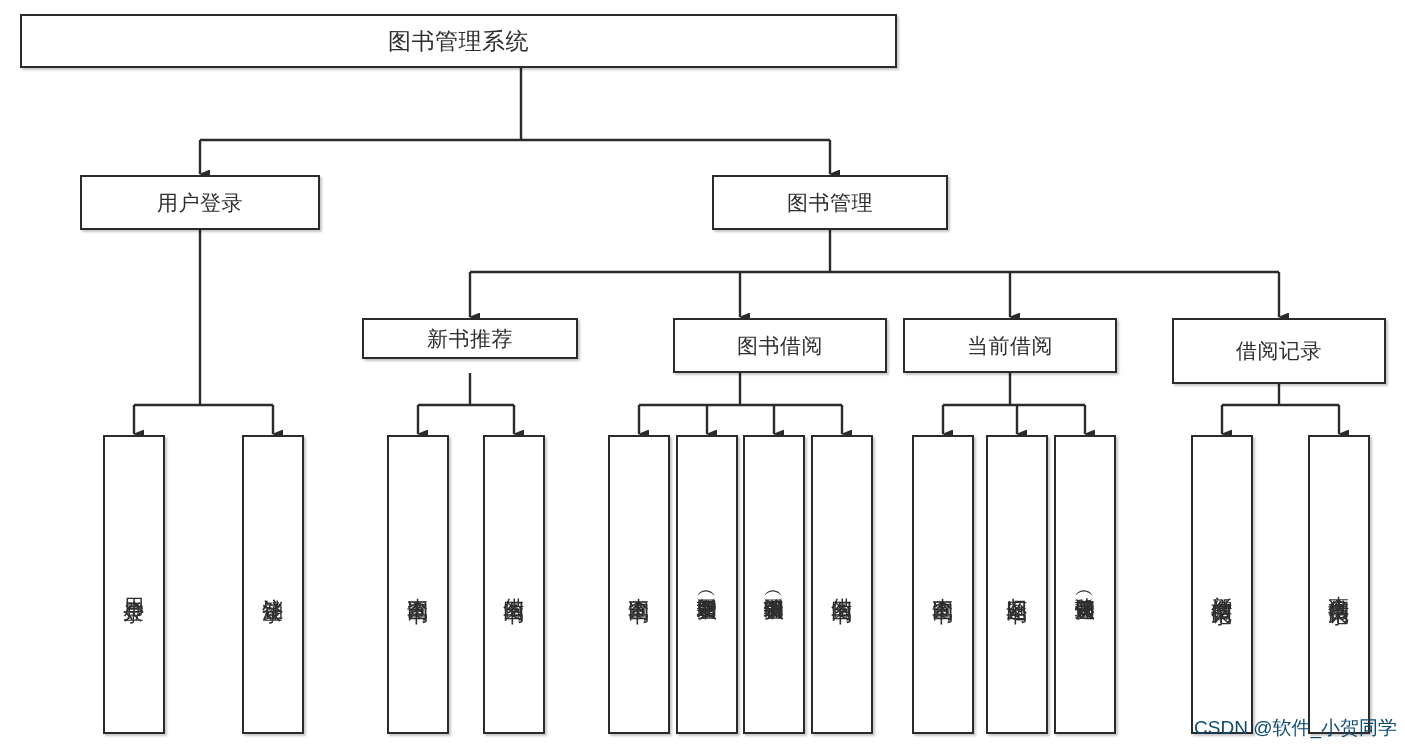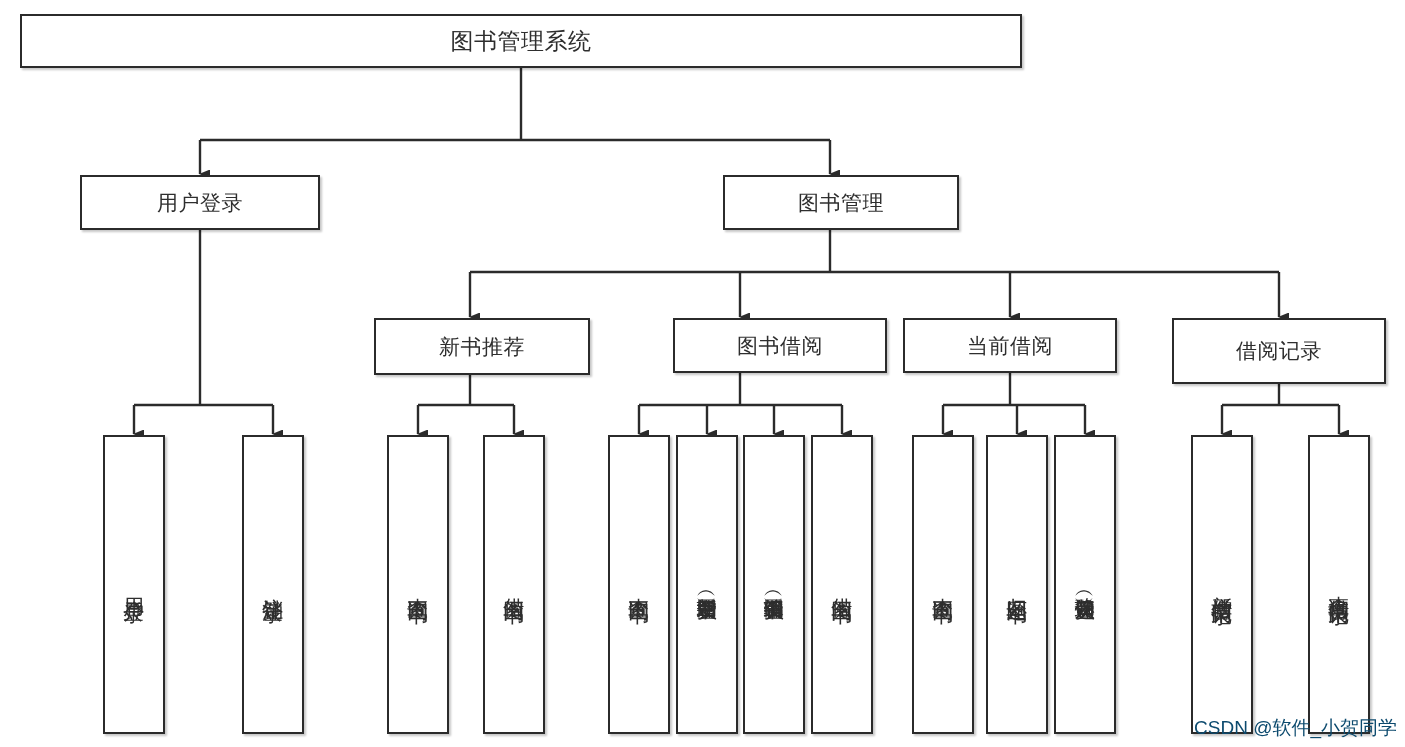--- a/index.html
+++ b/index.html
@@ -112,30 +112,30 @@
         <path d="M1017,405 L1017,434" marker-end="url(#arrowhead)"></path>
         <path d="M1085,405 L1085,434" marker-end="url(#arrowhead)"></path>
         <path d="M1279,373 L1279,405"></path>
         <path d="M1222,405 L1339,405"></path>
         <path d="M1222,405 L1222,434" marker-end="url(#arrowhead)"></path>
         <path d="M1339,405 L1339,434" marker-end="url(#arrowhead)"></path>
       </g>
   </svg>
 
   <div id="nodes-layer">
-      <div class="node root" style="left: 20px; top: 14px; width: 1002px; height: 54px;">
+      <div class="node root" style="left: 20px; top: 14px; width: 877px; height: 54px;">
         <span class="label">图书管理系统</span>
       </div>
       <div class="node branch" style="left: 80px; top: 175px; width: 240px; height: 55px;">
         <span class="label">用户登录</span>
       </div>
-      <div class="node branch" style="left: 712px; top: 175px; width: 236px; height: 55px; margin-left: 11px;">
+      <div class="node branch" style="left: 712px; top: 175px; width: 236px; height: 55px;">
         <span class="label">图书管理</span>
       </div>
-      <div class="node branch" style="left: 374px; top: 318px; width: 216px; height: 57px;">
+      <div class="node branch" style="left: 362px; top: 318px; width: 216px; height: 41px;">
         <span class="label">新书推荐</span>
       </div>
       <div class="node branch" style="left: 633px; top: 318px; width: 214px; height: 55px; margin-left: 40px;">
         <span class="label">图书借阅</span>
       </div>
       <div class="node branch" style="left: 903px; top: 318px; width: 214px; height: 55px;">
         <span class="label">当前借阅</span>
       </div>
       <div class="node branch" style="left: 1172px; top: 318px; width: 214px; height: 66px;">
         <span class="label">借阅记录</span>

